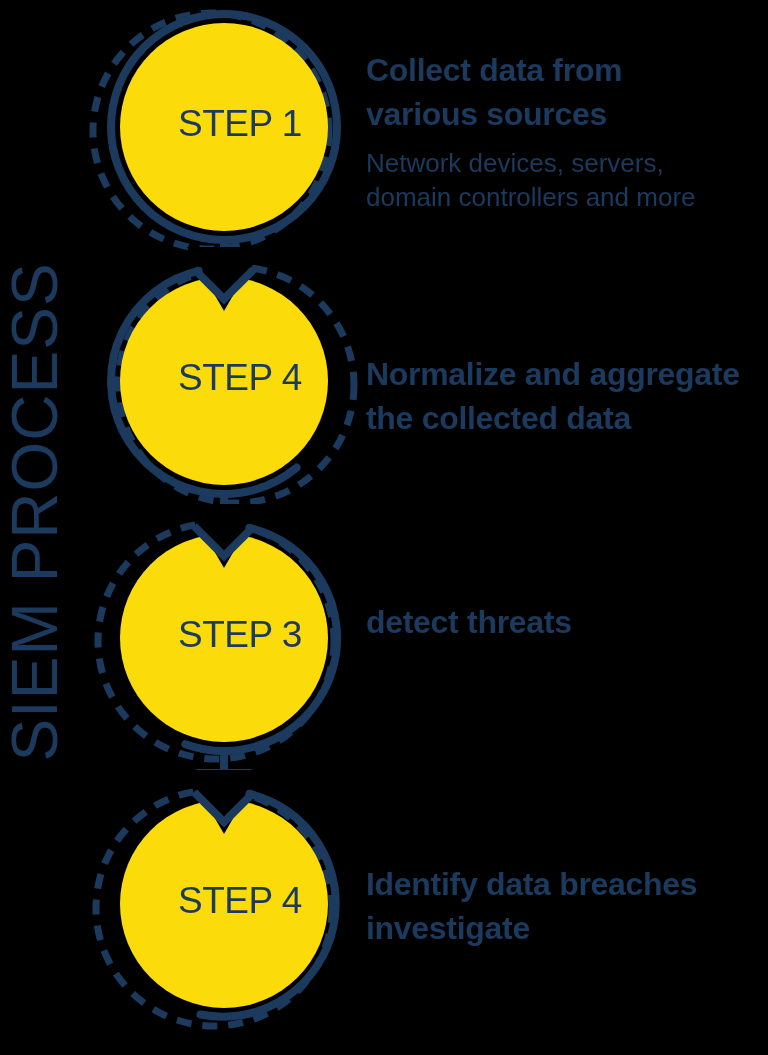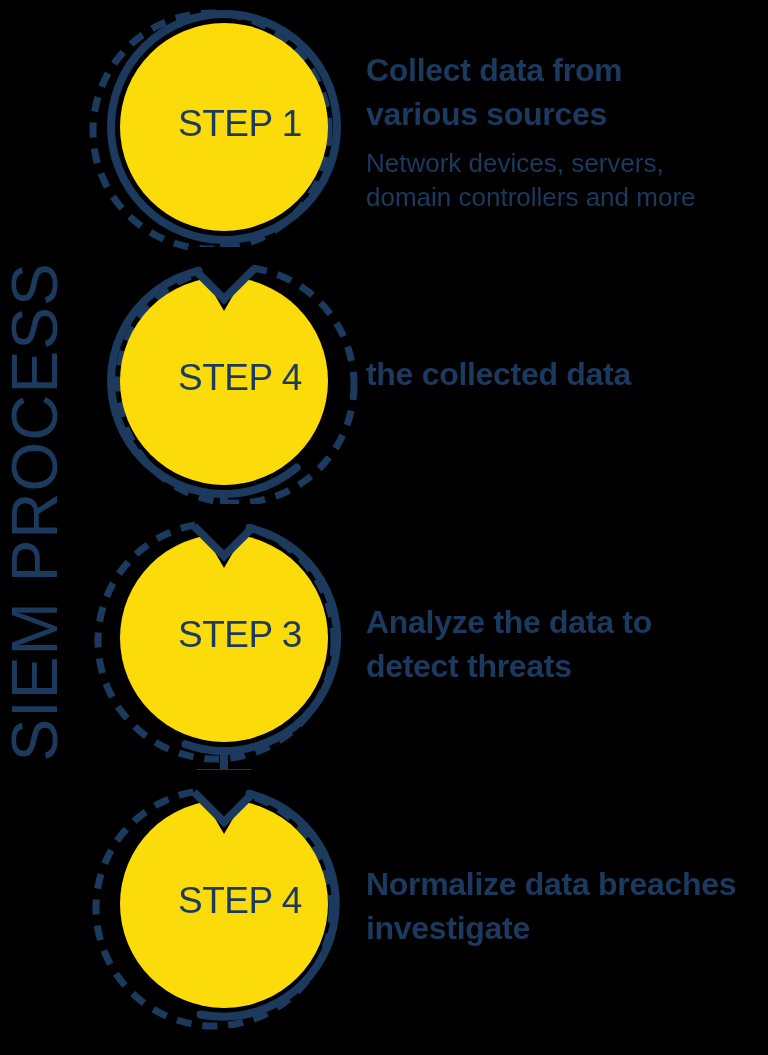--- a/index.html
+++ b/index.html
@@ -142,26 +142,26 @@
   <div class="step-text t1">
     <div class="heading-line">Collect data from</div>
     <div class="heading-line">various sources</div>
     <div class="sub-block">
       <div class="sub-line">Network devices, servers,</div>
       <div class="sub-line">domain controllers and more</div>
     </div>
   </div>
 
   <div class="step-text t2">
+    <div class="heading-line">Normalize and aggregate</div>
     <div class="heading-line">the collected data</div>
   </div>
 
   <div class="step-text t3">
-    <div class="heading-line">Analyze the data to</div>
     <div class="heading-line">detect threats</div>
   </div>
 
   <div class="step-text t4">
-    <div class="heading-line">Normalize data breaches</div>
+    <div class="heading-line">Identify data breaches</div>
     <div class="heading-line">investigate</div>
   </div>
 
 </div>
 
 </body></html>

